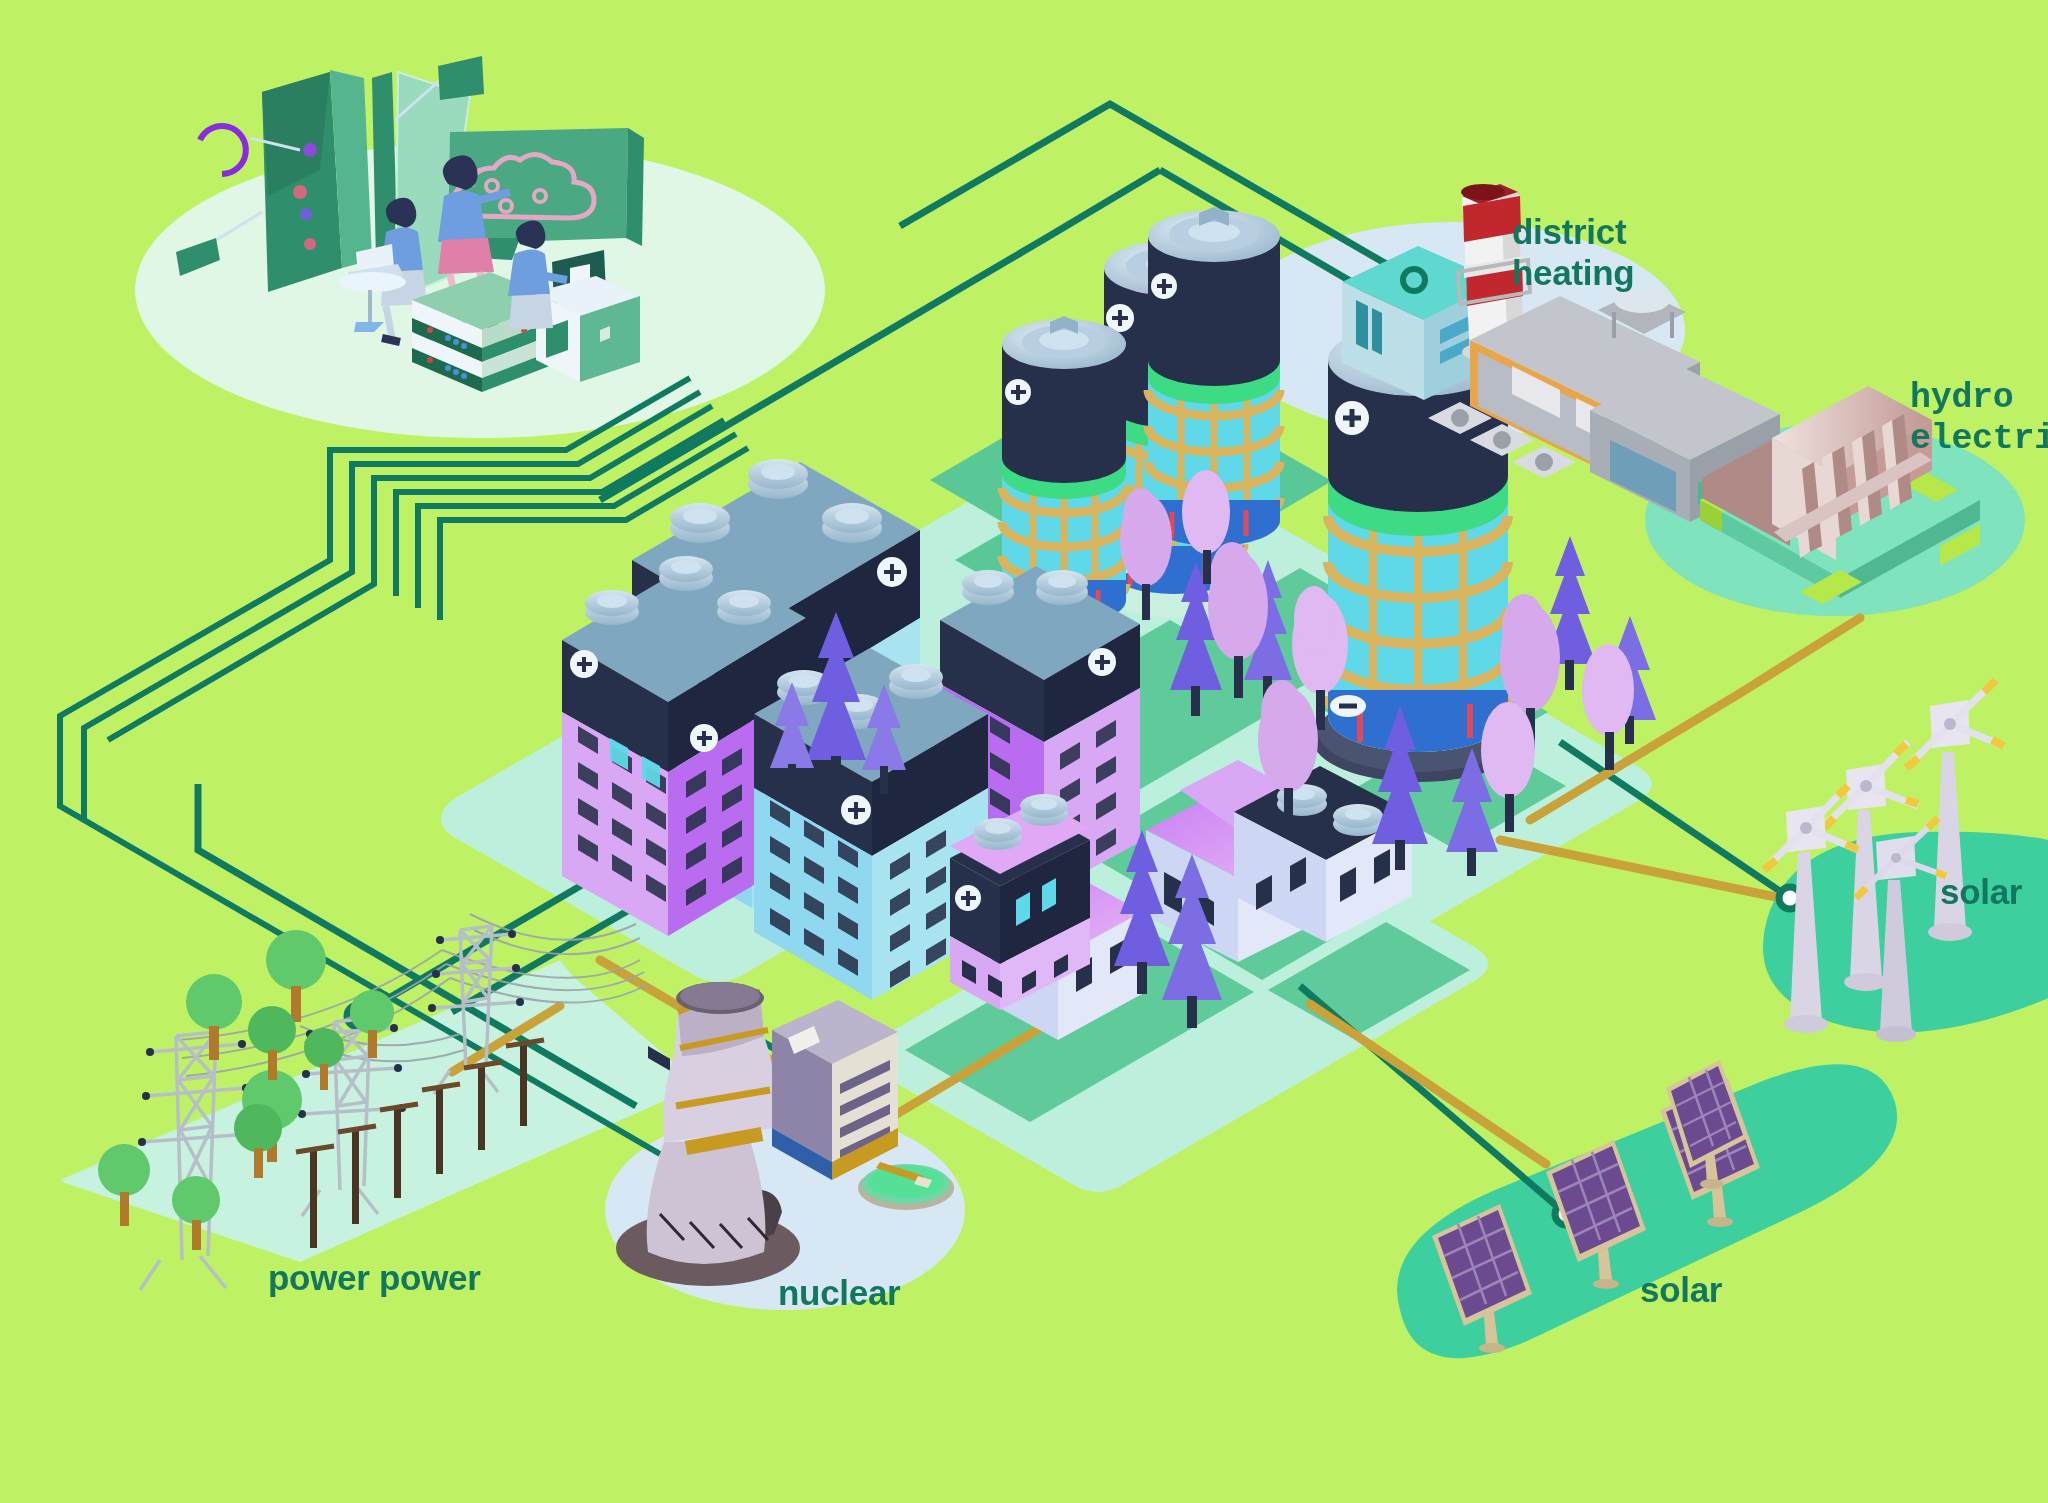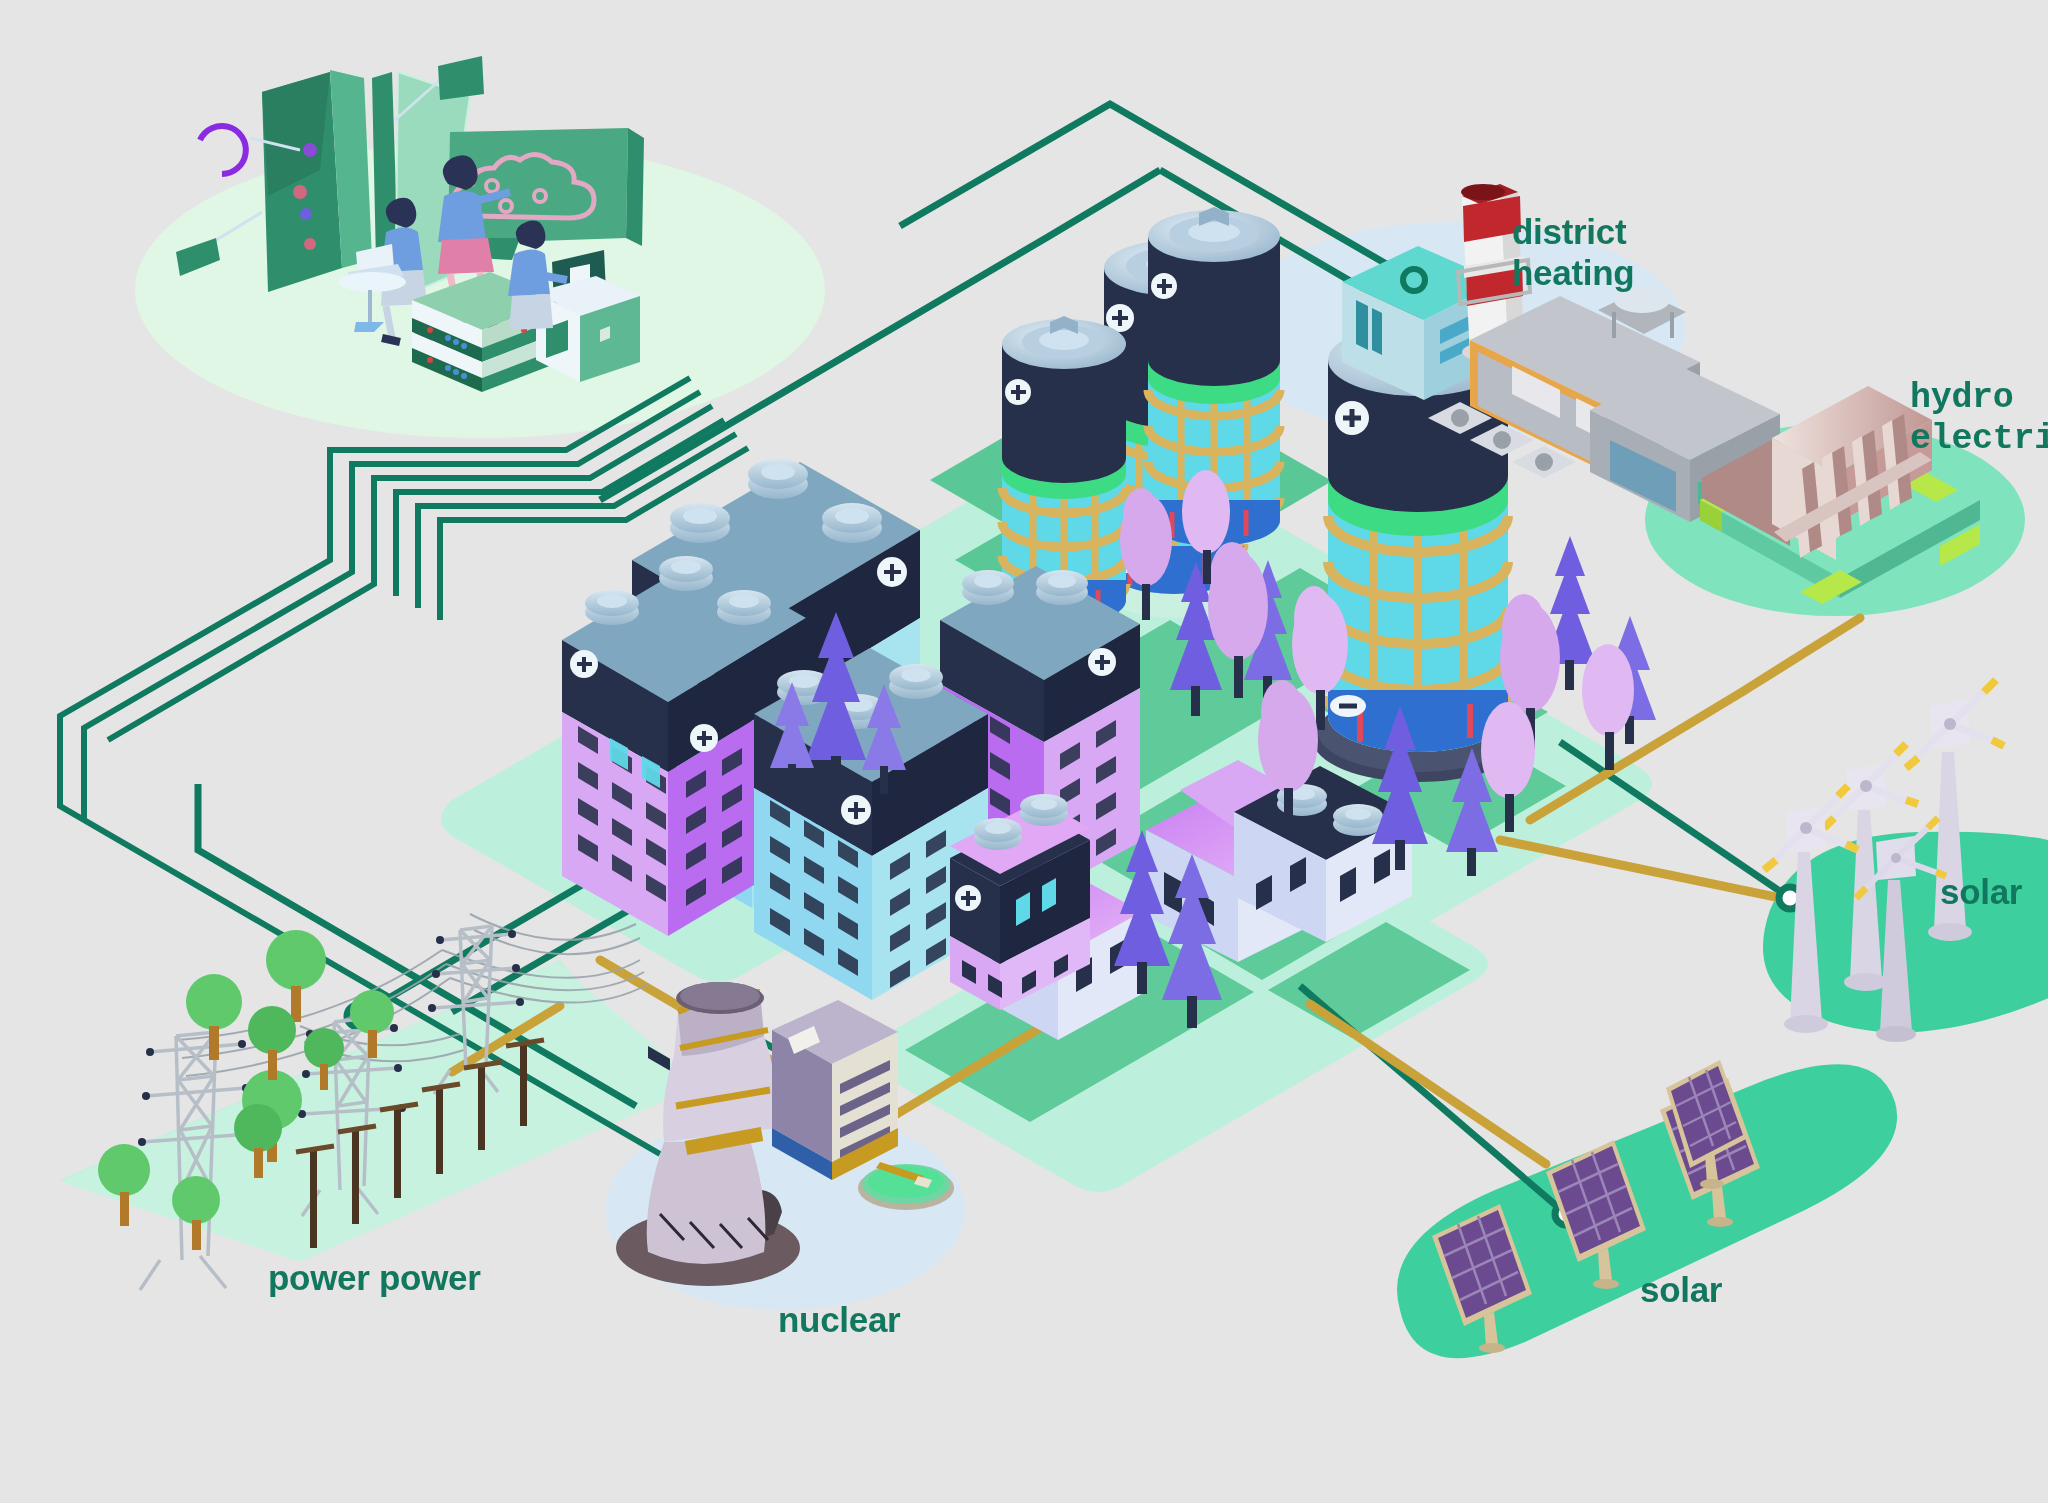--- a/index.html
+++ b/index.html
@@ -1,19 +1,19 @@
 <!DOCTYPE html>
 <html><head>
 <meta charset="utf-8">
 <title>Smart Energy Grid Isometric Diagram</title>
 <style>
   html,body{margin:0;padding:0;background:#ffffff;}
   body{width:2048px;height:1503px;overflow:hidden;
        font-family:"Liberation Sans","DejaVu Sans",sans-serif;}
-  #stage{position:relative;width:2048px;height:1503px;background:#e5e5e5;}
+  #stage{position:relative;width:2048px;height:1503px;background:#bef264;}
   svg.layer{position:absolute;left:0;top:0;width:2048px;height:1503px;}
   .lbl{position:absolute;font-weight:bold;color:#12775f;letter-spacing:-0.3px;
        white-space:pre-line;line-height:1.16;}
   .lbl.big{font-size:35px;}
 </style>
 </head>
 <body>
 
 <div id="stage">
 
@@ -1158,16 +1158,16 @@
         </g>
   </g>
 </svg>
 
 <div class="lbl big" style="left:1512px;top:212px;">district
 heating</div>
 <div class="lbl big" style="left:1910px;top:378px;font-family:Liberation Mono, monospace;">hydro
 electric</div>
 <div class="lbl big" style="left:1940px;top:872px;">solar</div>
 <div class="lbl big" style="left:1640px;top:1270px;">solar</div>
-<div class="lbl big" style="left:778px;top:1300px;">nuclear</div>
+<div class="lbl big" style="left:778px;top:1273px;">nuclear</div>
 <div class="lbl big" style="left:268px;top:1258px;">power power</div>
 
 </div>
 
 </body></html>

